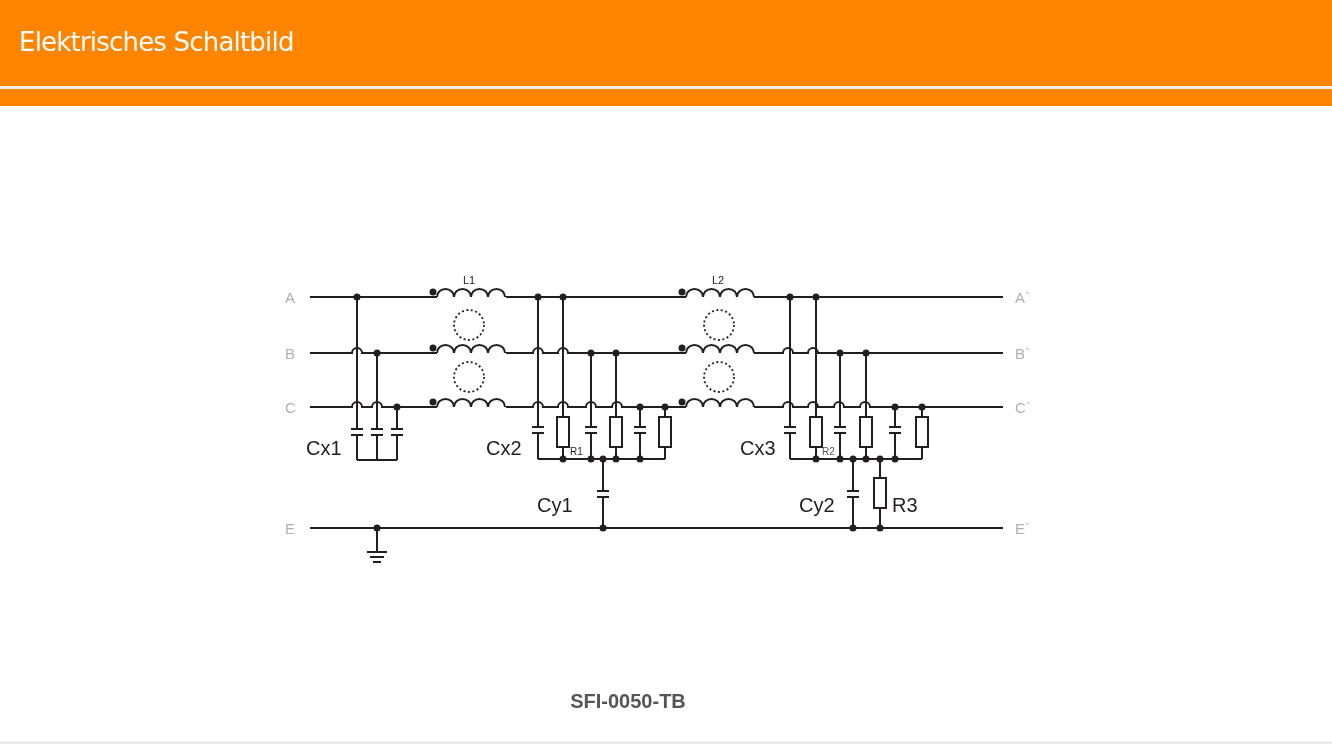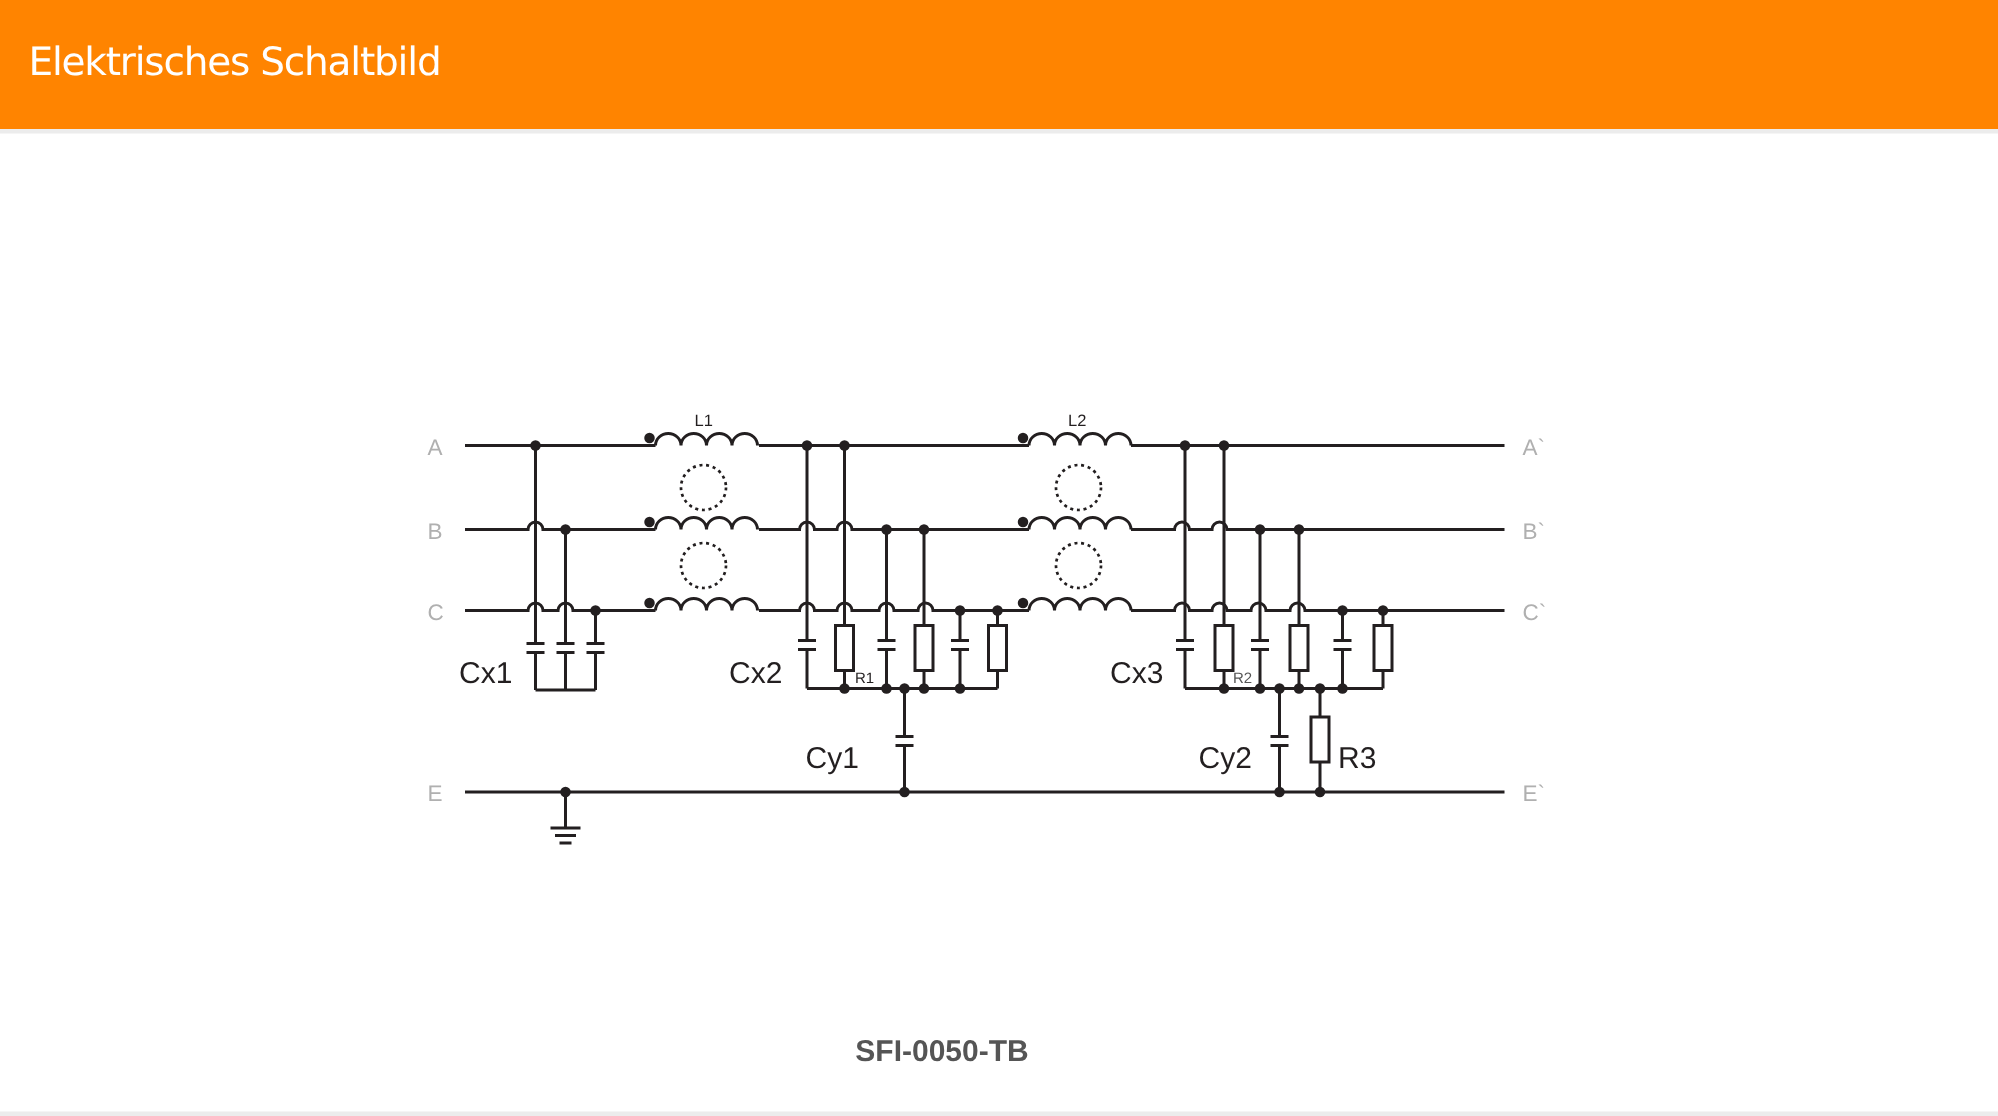--- a/index.html
+++ b/index.html
@@ -1,17 +1,17 @@
 <!DOCTYPE html>
 <html><head>
 <meta charset="utf-8">
 <style>
   html, body { margin:0; padding:0; }
   body { width:1332px; height:744px; background:#ffffff; position:relative; overflow:hidden; font-family:"Liberation Sans", sans-serif; }
-  .header { position:absolute; left:0; top:0; width:1332px; height:86px; background:#ff8400; }
+  .header { position:absolute; left:0; top:0; width:1332px; height:106px; background:#ff8400; }
   .header-border { position:absolute; left:0; top:86px; width:1332px; height:3px; background:#ececec; }
   .title { position:absolute; left:19px; top:24px; color:#ffffff; font-family:"DejaVu Sans", sans-serif; font-size:26px; font-weight:normal; letter-spacing:-0.8px; line-height:36px; }
   .diagram { position:absolute; left:0; top:0; }
   .caption { position:absolute; left:0; width:1256px; top:690px; text-align:center; font-family:"Liberation Sans", sans-serif; font-weight:bold; font-size:20px; color:#555555; }
   .footer-border { position:absolute; left:0; top:741px; width:1332px; height:3px; background:#ececec; }
   svg text { font-family:"Liberation Sans", sans-serif; }
 </style>
 </head>
 <body>
 

